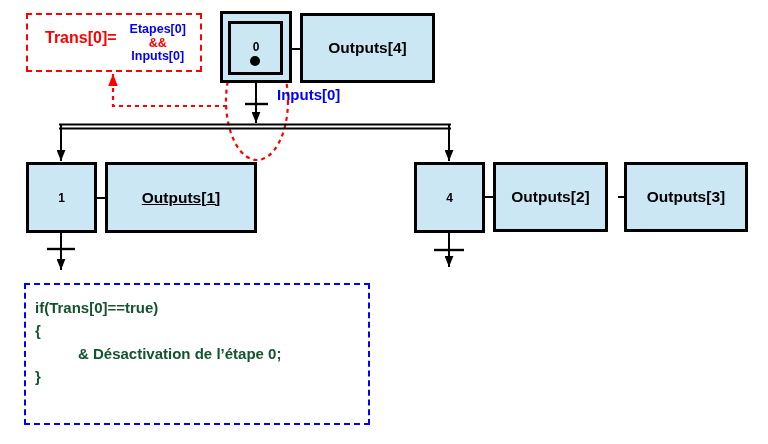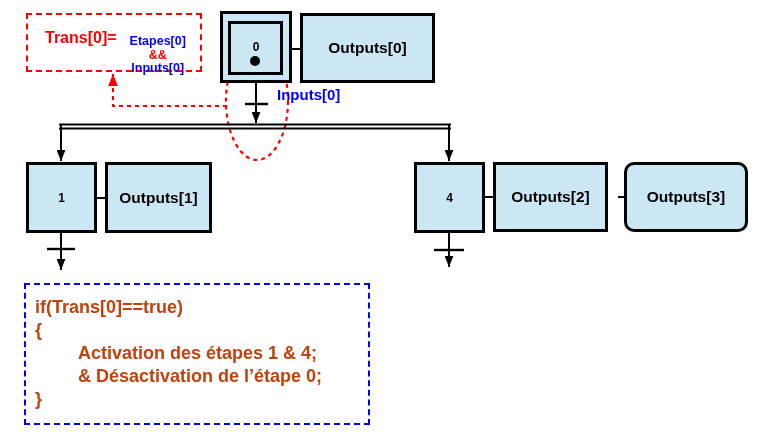--- a/index.html
+++ b/index.html
@@ -62,41 +62,41 @@
     left: 26px; top: 13px; width: 176px; height: 59px;
     border: 2px dashed #ff0000;
     display: flex;
   }
   .formula-lhs {
     margin: 14px 0 0 17px;
     color: #ff0000; font-size: 16px; font-weight: bold;
     white-space: nowrap;
   }
   .formula-rhs {
-    margin: 20px 0 0 13px;
+    margin: 8px 0 0 13px;
     text-align: center;
     font-size: 12.5px; font-weight: bold; line-height: 13.5px;
   }
   .op-blue { color: #0000ff; }
   .op-red  { color: #ff0000; }
 
   .inputs-label {
     position: absolute; left: 277px; top: 86px;
     color: #0000ff; font-size: 15px; font-weight: bold;
     white-space: nowrap;
   }
 
   
   .code-box {
     position: absolute;
     box-sizing: border-box;
     left: 24px; top: 283px; width: 346px; height: 142px;
     border: 2px dashed #0000ff;
     padding: 11px 0 0 9px;
-    color: #c2410c; font-size: 18px; font-weight: bold;
+    color: #14532d; font-size: 15px; font-weight: bold;
     line-height: 23px;
   }
   .code-line { white-space: pre; }
   .code-indent { padding-left: 43px; }
 </style>
 </head>
 <body>
 
 <div class="canvas">
 
@@ -149,46 +149,45 @@
     </div>
   </div>
 
   <div class="box" style="left:220px; top:11px; width:72px; height:72px;">
     <div class="step0-inner"></div>
     <div class="step0-num">0</div>
     <div class="active-dot"></div>
   </div>
 
   <div class="box outbox" style="left:300px; top:13px; width:135px; height:70px;">
-    <span>Outputs[0]</span>
+    <span>Outputs[4]</span>
   </div>
 
   <div class="inputs-label">Inputs[0]</div>
 
   <div class="box step" style="left:26px; top:162px; width:71px; height:71px;">
     <span class="stepnum">1</span>
   </div>
 
-  <div class="box outbox" style="left:105px; top:162px; width:107px; height:71px;">
+  <div class="box outbox" style="left:105px; top:162px; width:152px; height:71px;text-decoration:underline;">
     <span>Outputs[1]</span>
   </div>
 
   <div class="box step" style="left:414px; top:162px; width:71px; height:71px;">
     <span class="stepnum">4</span>
   </div>
 
   <div class="box outbox" style="left:493px; top:162px; width:115px; height:70px;">
     <span>Outputs[2]</span>
   </div>
 
-  <div class="box outbox" style="left:624px; top:162px; width:124px; height:70px;border-radius:10px;">
+  <div class="box outbox" style="left:624px; top:162px; width:124px; height:70px;">
     <span>Outputs[3]</span>
   </div>
 
   <div class="code-box">
     <div class="code-line">if(Trans[0]==true)</div>
     <div class="code-line">{</div>
-    <div class="code-line code-indent">Activation des étapes 1 &amp; 4;</div>
     <div class="code-line code-indent">&amp; Désactivation de l’étape 0;</div>
     <div class="code-line">}</div>
   </div>
 
 </div>
 
 </body></html>

